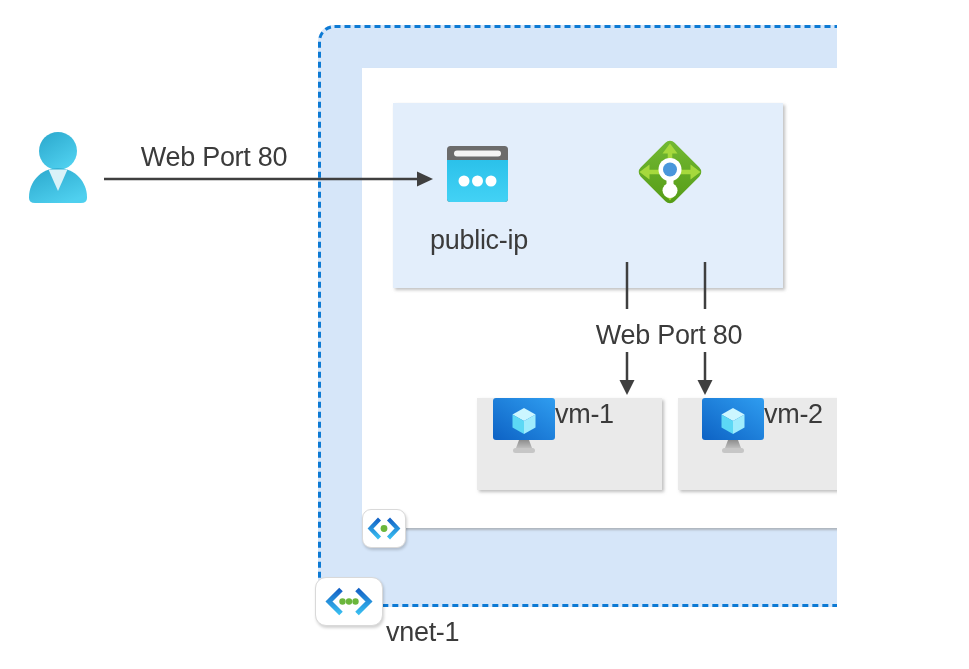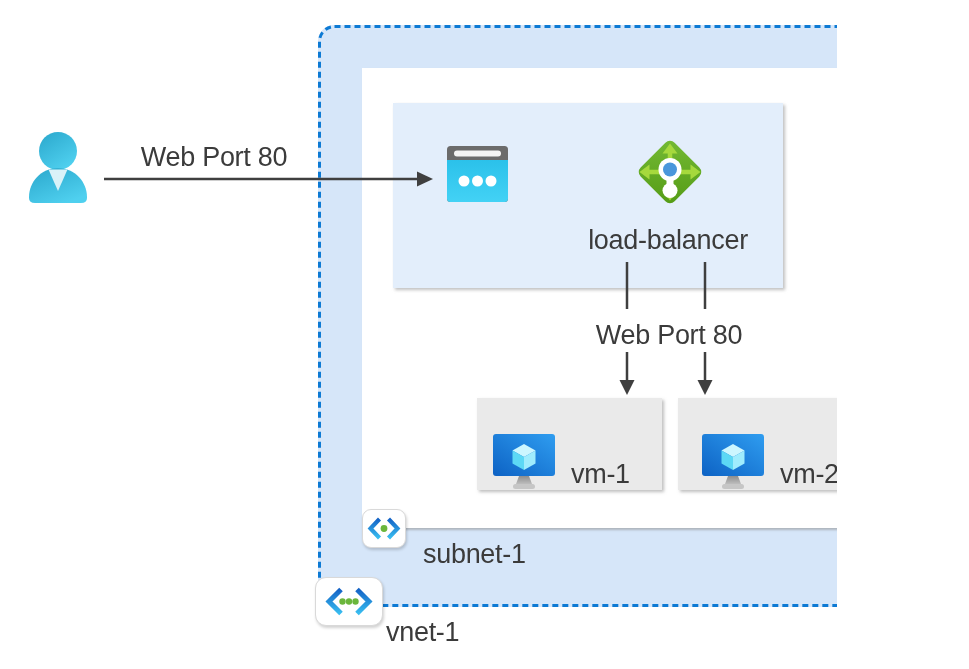--- a/index.html
+++ b/index.html
@@ -26,21 +26,21 @@
   }
   
   .frontend-box{
     left:393px;top:103px;width:390px;height:185px;background:#e3eefb;
     box-shadow:2px 2px 3px rgba(150,150,150,0.6);
   }
   
   .vm-card{
     top:398px;width:185px;height:92px;background:#eaeaea;
     box-shadow:2px 2px 3px rgba(130,130,130,0.5);
-    display:flex;align-items:flex-end;padding-left:16px;box-sizing:border-box;gap:16px;
+    display:flex;align-items:flex-start;padding-left:16px;box-sizing:border-box;
   }
   .vm-card.vm1{left:477px;}
   .vm-card.vm2{left:678px;padding-left:24px;}
   
   .glyph-card{
     background:#ffffff;border:1px solid #d9d9d9;
     box-shadow:1px 2px 3px rgba(0,0,0,0.18);
     display:flex;align-items:center;justify-content:center;box-sizing:border-box;
   }
   .subnet-glyph-card{left:362px;top:509px;width:44px;height:39px;border-radius:9px;}
@@ -83,41 +83,41 @@
         <stop offset="1" stop-color="#43d2f5"></stop>
       </linearGradient>
     </defs>
     <rect x="0" y="0" width="61" height="56" rx="3.5" fill="#6b6b6b"></rect>
     <path d="M0,14 L61,14 L61,52.5 Q61,56 57.5,56 L3.5,56 Q0,56 0,52.5 Z" fill="url(#gPip)"></path>
     <rect x="7" y="4.5" width="47" height="6" rx="3" fill="#f4f4f4"></rect>
     <circle cx="17" cy="35" r="5.5" fill="#ffffff"></circle>
     <circle cx="30.5" cy="35" r="5.5" fill="#ffffff"></circle>
     <circle cx="44" cy="35" r="5.5" fill="#ffffff"></circle>
   </svg>
+  <div class="abs label centered" style="left:479px;top:224px;">public-ip</div>
 
   <svg class="abs" style="left:632px;top:138px;" width="76" height="70" viewBox="0 0 76 70">
     <defs>
       <linearGradient id="gLb" x1="0" y1="0" x2="1" y2="1">
         <stop offset="0" stop-color="#74ba35"></stop>
         <stop offset="1" stop-color="#549b15"></stop>
       </linearGradient>
     </defs>
     <rect x="14" y="10" width="48" height="48" rx="6.5" transform="rotate(45 38 34)" fill="url(#gLb)"></rect>
     <rect x="35.75" y="11" width="4.5" height="46" fill="#a6d93d"></rect>
     <rect x="15" y="31.75" width="46" height="4.5" fill="#a6d93d"></rect>
     <polygon points="38,5.5 30.5,15.5 45.5,15.5" fill="#a6d93d"></polygon>
     <polygon points="7.5,34 17.5,26.5 17.5,41.5" fill="#a6d93d"></polygon>
     <polygon points="68.5,34 58.5,26.5 58.5,41.5" fill="#a6d93d"></polygon>
     <polygon points="38,62.5 30.5,52.5 45.5,52.5" fill="#a6d93d"></polygon>
     <rect x="34.5" y="32" width="7" height="20" fill="#ffffff"></rect>
     <circle cx="38" cy="52.5" r="7.5" fill="#ffffff"></circle>
     <circle cx="38" cy="31.5" r="11.5" fill="#ffffff"></circle>
     <circle cx="38" cy="31.5" r="7" fill="#4a96db"></circle>
   </svg>
-  <div class="abs label centered" style="left:668px;top:224px;">load-balancer</div>
 
   <div class="abs label centered" style="left:669px;top:319px;">Web Port 80</div>
 
   <div class="abs vm-card vm1">
     <svg width="62" height="56" viewBox="0 0 62 56">
       <defs>
         <linearGradient id="gVm1" x1="0" y1="1" x2="1" y2="0">
           <stop offset="0" stop-color="#0d62c4"></stop>
           <stop offset="1" stop-color="#2f9df0"></stop>
         </linearGradient>
@@ -164,21 +164,20 @@
         <linearGradient id="gB1" x1="0" y1="0" x2="0" y2="1">
           <stop offset="0" stop-color="#1463c6"></stop>
           <stop offset="1" stop-color="#38bdf0"></stop>
         </linearGradient>
       </defs>
       <polyline points="15.5,7 6.5,16.5 15.5,26" fill="none" stroke="url(#gB1)" stroke-width="4.2"></polyline>
       <polyline points="24.5,7 33.5,16.5 24.5,26" fill="none" stroke="url(#gB1)" stroke-width="4.2"></polyline>
       <circle cx="20" cy="16.5" r="3.4" fill="#6bb63c"></circle>
     </svg>
   </div>
-  <div class="abs label" style="left:423px;top:538px;">subnet-1</div>
 
   <div class="abs glyph-card vnet-glyph-card">
     <svg width="56" height="37" viewBox="0 0 56 37">
       <defs>
         <linearGradient id="gB2" x1="0" y1="0" x2="0" y2="1">
           <stop offset="0" stop-color="#1463c6"></stop>
           <stop offset="1" stop-color="#38bdf0"></stop>
         </linearGradient>
       </defs>
       <polyline points="20,6.5 8,18.5 20,30.5" fill="none" stroke="url(#gB2)" stroke-width="5"></polyline>

